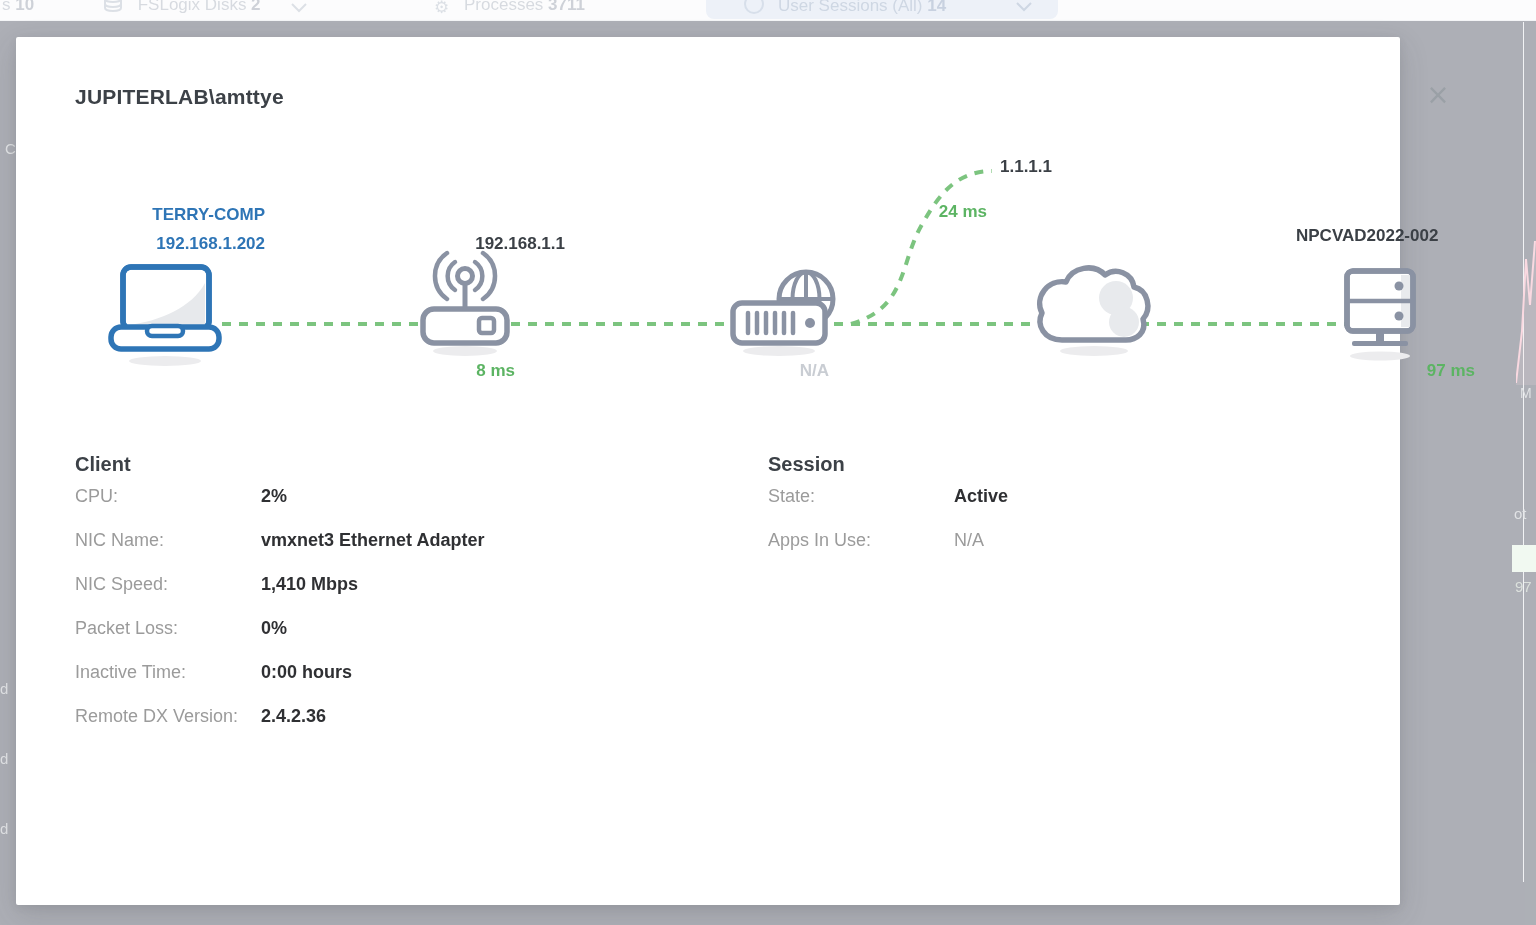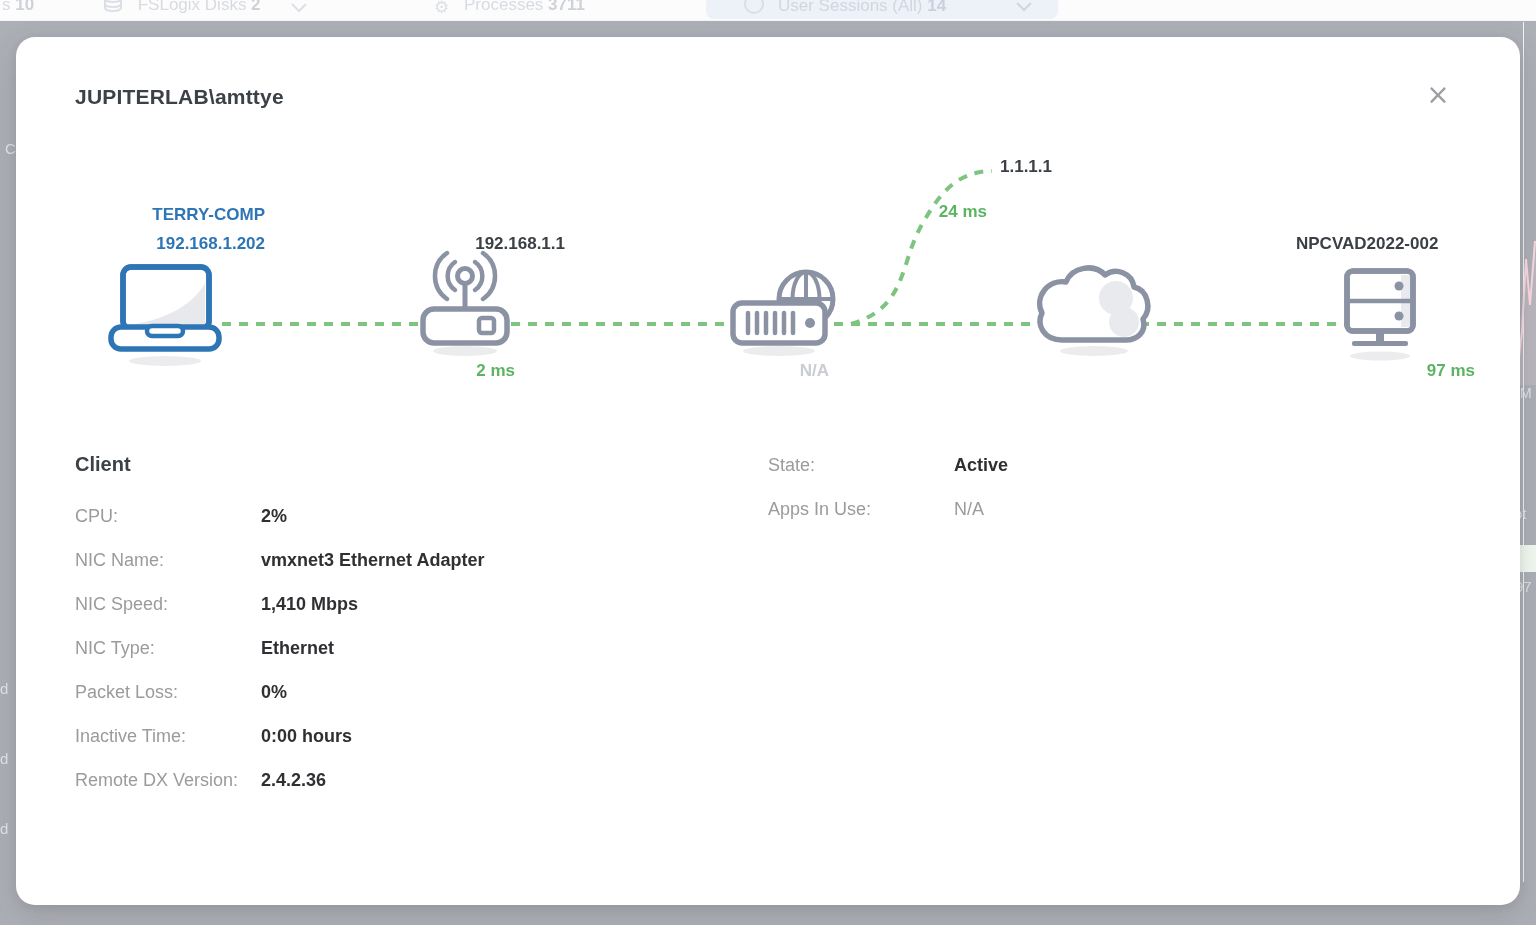--- a/index.html
+++ b/index.html
@@ -22,22 +22,22 @@
     border:2px solid #8ba1c2; border-radius:50%; }
   .pill .chev { position:absolute; right:26px; top:10px; }
   .frag { position:absolute; color:#a9aeb5; font-size:15px; }
   .vline { position:absolute; left:1523px; top:22px; width:1px; height:860px; background:#dadde2; }
   .greenband { position:absolute; left:1512px; top:545px; width:24px; height:27px; background:#d6ecd6; }
 
   
   .overlay { position:absolute; inset:0; background:rgba(255,255,255,0.66); z-index:1; }
 
   
-  .modal { position:absolute; left:16px; top:37px; width:1504px; height:868px;
-    background:#ffffff; border-radius:19px; z-index:2;
+  .modal { position:absolute; left:16px; top:37px; width:1384px; height:868px;
+    background:#ffffff; border-radius:2px; z-index:2;
     box-shadow:0 10px 30px rgba(60,64,67,0.16), 0 2px 8px rgba(60,64,67,0.10); }
   .modal-title { position:absolute; left:59px; top:48px; font-size:21px; font-weight:bold;
     color:#3c4147; letter-spacing:0.2px; }
   .close-btn { position:absolute; left:1402px; top:38px; width:40px; height:40px;
     border:none; background:transparent; color:#9aa0a6; font-size:28px; line-height:40px;
     text-align:center; cursor:pointer; font-family:"DejaVu Sans",sans-serif; font-weight:400; }
 
   
   .diagram { position:absolute; left:0; top:100px; width:1504px; height:300px; }
   .diagram svg { position:absolute; left:0; top:0; }
@@ -45,21 +45,21 @@
     text-align:right; line-height:22px; }
   .blue { color:#2e75b6; }
   .dark { color:#3b4046; }
   .green { color:#5cb463; }
   .muted-na { color:#c9cdd3; }
 
   
   .section { position:absolute; top:416px; }
   .section.client { left:59px; width:690px; }
   .section.session { left:752px; width:680px; }
-  .sec-heading { font-size:20px; font-weight:bold; color:#3c4147; margin-bottom:28px; }
+  .sec-heading { font-size:20px; font-weight:bold; color:#3c4147; margin-bottom:8px; }
   .row { display:flex; align-items:baseline; height:44px; font-size:18px; line-height:24px;gap:10px; }
   .rlabel { flex:0 0 auto; min-width:168px; margin-right:8px; color:#9b9b9b; font-weight:normal; }
   .rvalue { color:#2f3033; font-weight:bold; }
   .rvalue.muted { color:#9b9b9b; font-weight:normal; }
 </style>
 </head>
 <body>
 
 <div class="stage">
 
@@ -205,61 +205,58 @@
           <circle cx="1383" cy="149" r="4.5" fill="#8a92a3"></circle>
           <circle cx="1383" cy="179" r="4.5" fill="#8a92a3"></circle>
           <rect x="1360" y="194" width="8" height="12" fill="#8a92a3"></rect>
           <rect x="1336" y="204" width="56" height="5" rx="2" fill="#8a92a3"></rect>
         </g>
       </svg>
 
       <div class="dlabel blue" style="left:49px; top:67px; width:200px;">TERRY-COMP</div>
       <div class="dlabel blue" style="left:49px; top:96px; width:200px;">192.168.1.202</div>
       <div class="dlabel dark" style="left:349px; top:96px; width:200px;">192.168.1.1</div>
-      <div class="dlabel green" style="left:399px; top:223px; width:100px;">2 ms</div>
+      <div class="dlabel green" style="left:399px; top:223px; width:100px;">8 ms</div>
       <div class="dlabel muted-na" style="left:713px; top:223px; width:100px;">N/A</div>
       <div class="dlabel green" style="left:871px; top:64px; width:100px;">24 ms</div>
       <div class="dlabel dark" style="left:984px; top:19px; width:120px; text-align:left;">1.1.1.1</div>
-      <div class="dlabel dark" style="left:1280px; top:96px; width:172px; overflow:hidden; text-align:left;">NPCVAD2022-002</div>
+      <div class="dlabel dark" style="left:1280px; top:88px; width:172px; overflow:hidden; text-align:left;">NPCVAD2022-002</div>
       <div class="dlabel green" style="left:1359px; top:223px; width:100px;">97 ms</div>
     </div>
 
     <div class="section client">
       <div class="sec-heading">Client</div>
       <div class="row">
         <span class="rlabel">CPU:</span>
         <span class="rvalue">2%</span>
       </div>
       <div class="row">
         <span class="rlabel">NIC Name:</span>
         <span class="rvalue">vmxnet3 Ethernet Adapter</span>
       </div>
       <div class="row">
         <span class="rlabel">NIC Speed:</span>
         <span class="rvalue">1,410 Mbps</span>
       </div>
       <div class="row">
-        <span class="rlabel">NIC Type:</span>
-        <span class="rvalue">Ethernet</span>
-      </div>
-      <div class="row">
         <span class="rlabel">Packet Loss:</span>
         <span class="rvalue">0%</span>
       </div>
       <div class="row">
         <span class="rlabel">Inactive Time:</span>
         <span class="rvalue">0:00 hours</span>
       </div>
       <div class="row">
         <span class="rlabel">Remote DX Version:</span>
         <span class="rvalue">2.4.2.36</span>
       </div>
     </div>
 
     <div class="section session">
+      <div class="sec-heading">Session</div>
       <div class="row">
         <span class="rlabel">State:</span>
         <span class="rvalue">Active</span>
       </div>
       <div class="row">
         <span class="rlabel">Apps In Use:</span>
         <span class="rvalue muted">N/A</span>
       </div>
     </div>
   </div>

